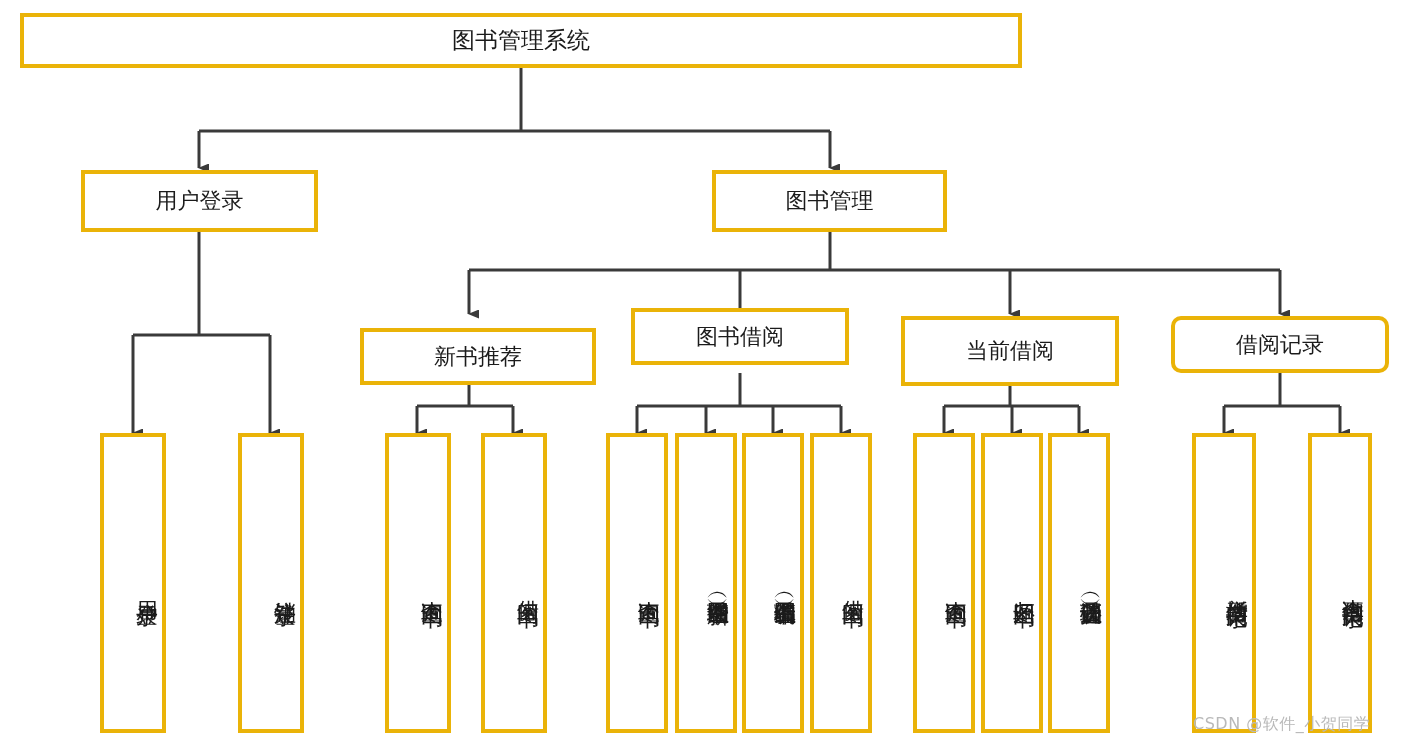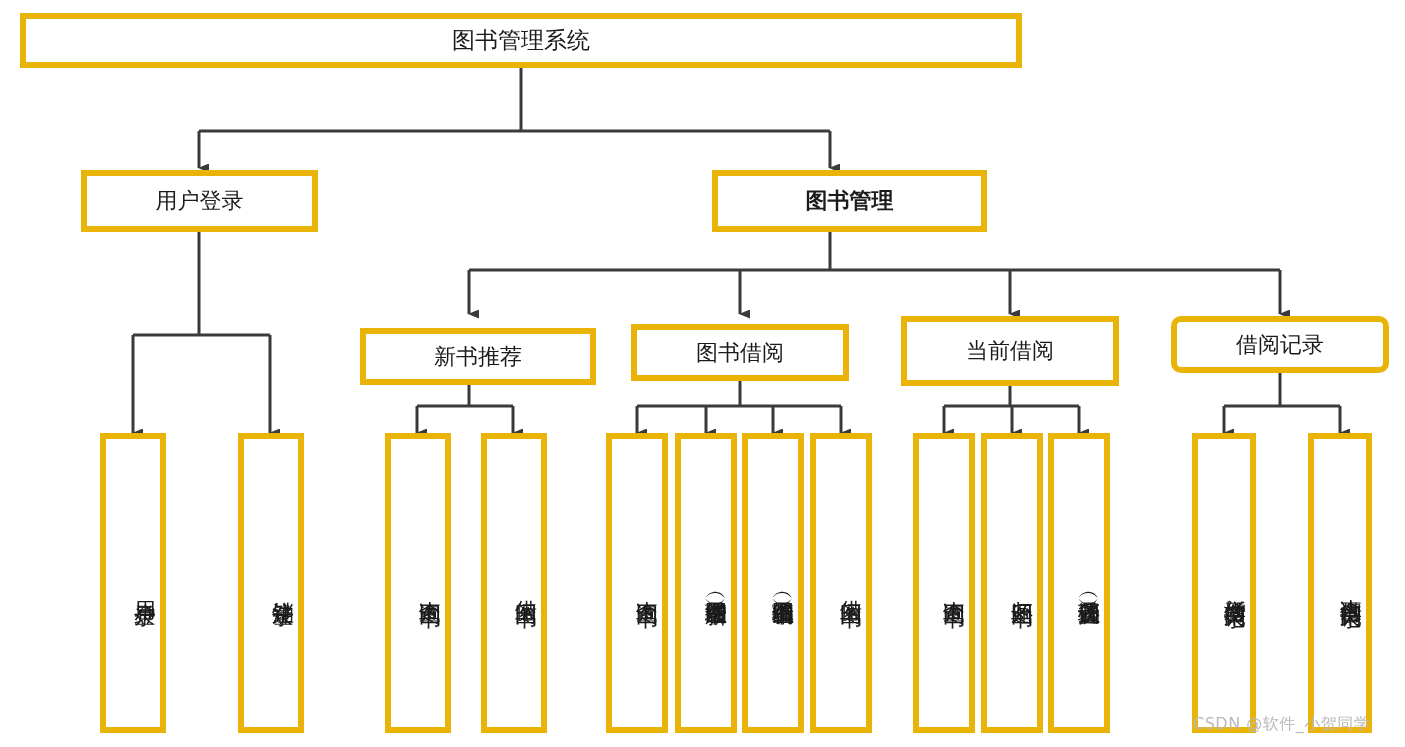--- a/index.html
+++ b/index.html
@@ -22,21 +22,21 @@
     position: absolute;
     left: 0;
     top: 0;
     width: 1405px;
     height: 747px;
     pointer-events: none;
   }
   .node {
     position: absolute;
     box-sizing: border-box;
-    border: 6px solid #eab308;
+    border: 4px solid #eab308;
     background: #ffffff;
     display: flex;
     align-items: center;
     justify-content: center;
     color: #1b1b1b;
     text-align: center;
   }
   .node.root {
     font-size: 23px;
   }
@@ -122,28 +122,28 @@
     </g>
   </svg>
 
   <div class="node root" style="left:20px; top:13px; width:1002px; height:55px;">
     <span>图书管理系统</span>
   </div>
 
   <div class="node l2" style="left:81px; top:170px; width:237px; height:62px;">
     <span>用户登录</span>
   </div>
-  <div class="node l2" style="left:712px; top:170px; width:275px; height:62px;font-weight:bold;">
+  <div class="node l2" style="left:712px; top:170px; width:235px; height:62px;">
     <span>图书管理</span>
   </div>
 
   <div class="node l3" style="left:360px; top:316px; width:236px; height:57px;margin-top:12px;">
     <span>新书推荐</span>
   </div>
-  <div class="node l3" style="left:631px; top:324px; width:218px; height:57px;">
+  <div class="node l3" style="left:631px; top:308px; width:218px; height:57px;">
     <span>图书借阅</span>
   </div>
   <div class="node l3" style="left:901px; top:316px; width:218px; height:70px;">
     <span>当前借阅</span>
   </div>
   <div class="node l3" style="left:1171px; top:316px; width:218px; height:57px;border-radius:10px;">
     <span>借阅记录</span>
   </div>
 
   <div class="node leaf" style="left:100px; top:433px; width:66px; height:300px;">

